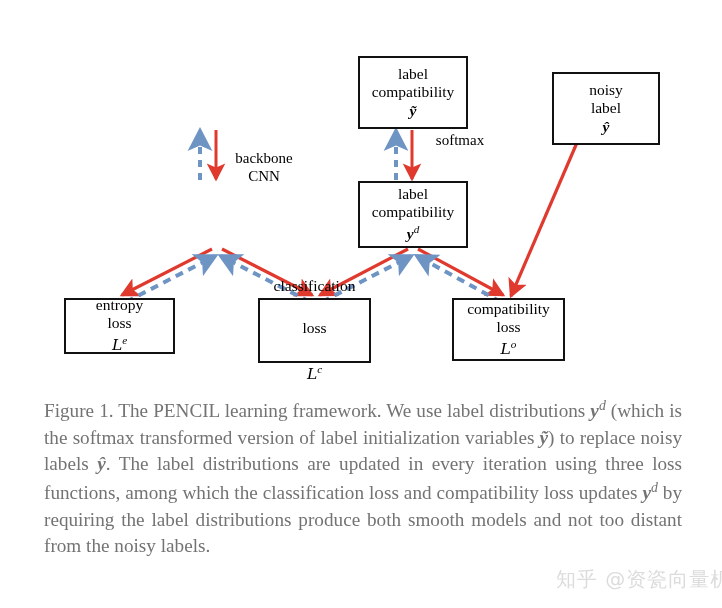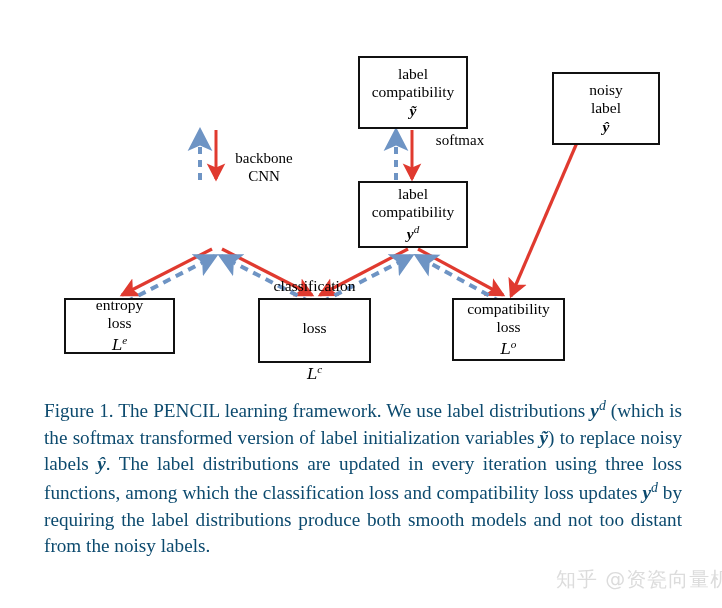--- a/index.html
+++ b/index.html
@@ -63,21 +63,21 @@
 
   #caption {
     position: absolute;
     left: 44px;
     top: 396px;
     width: 638px;
     font-size: 19.2px;
     line-height: 1.38;
     text-align: justify;
     text-justify: inter-word;
-    color: #0c4a6e;
+    color: #737373;
   }
   #caption p { margin: 0; }
 
   #watermark {
     position: absolute;
     left: 556px;
     top: 566px;
     font-size: 20px;
     color: #dcdcdc;
     font-family: "DejaVu Sans", sans-serif;

